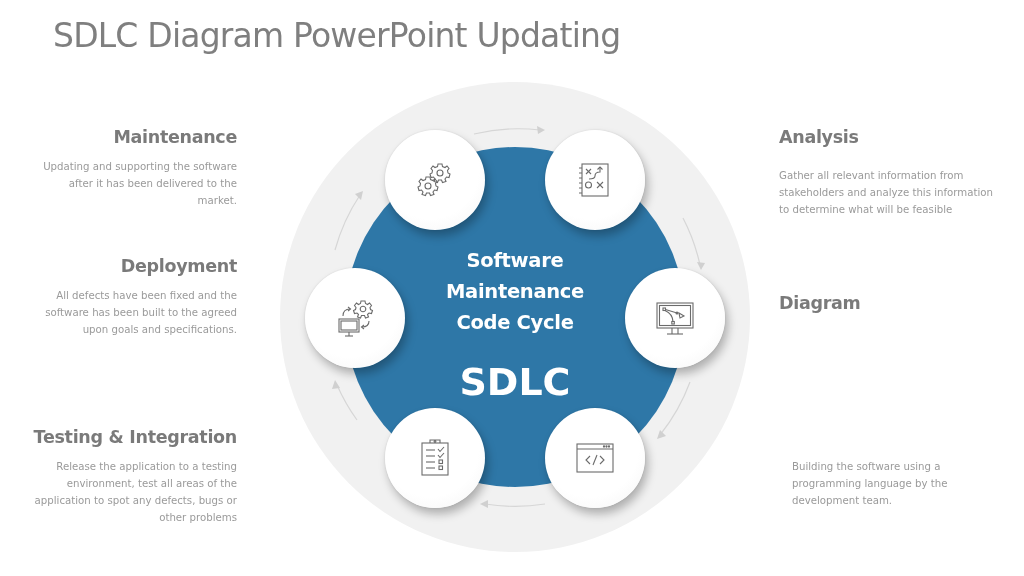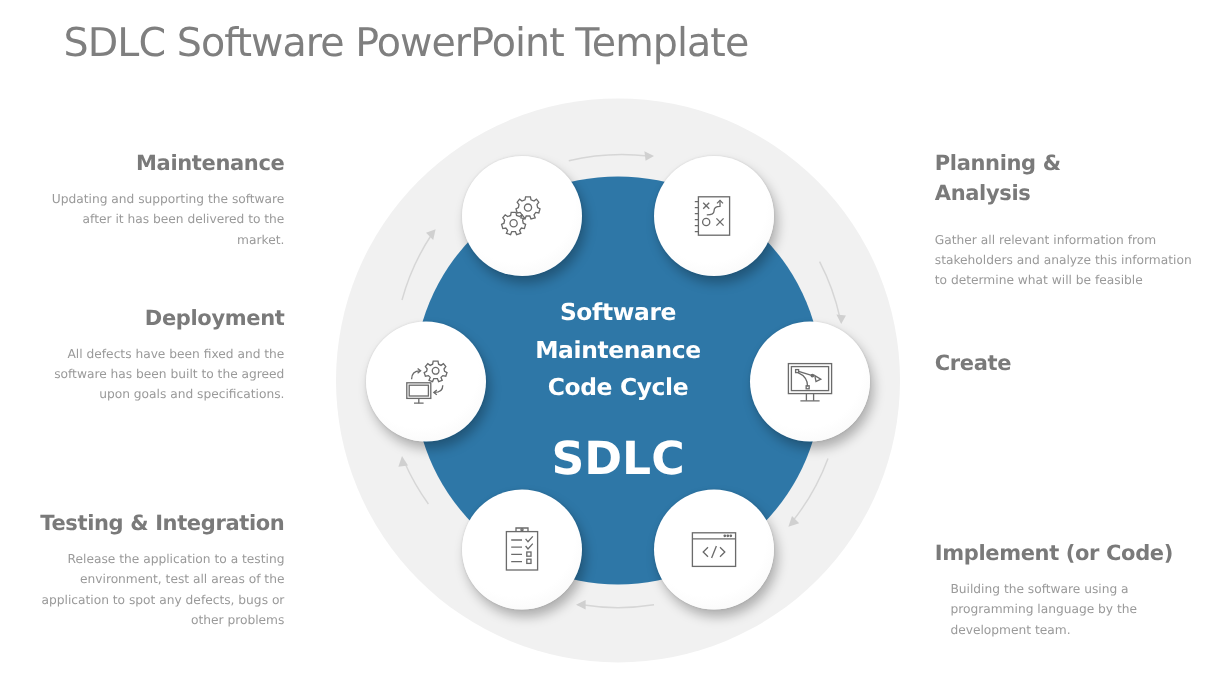--- a/index.html
+++ b/index.html
@@ -48,49 +48,47 @@
       background: radial-gradient(circle at 45% 40%, #ffffff 60%, #f3f3f3 100%);
       box-shadow: 3px 6px 10px rgba(0,0,0,0.28), 0 0 2px rgba(0,0,0,0.12);
       display: flex; align-items: center; justify-content: center;
     }
     .node svg { width: 48px; height: 48px; }
     .arcs { position: absolute; left: 0; top: 0; }
   </style>
 </head>
 <body>
 
-<div class="slide-title">SDLC Software PowerPoint Template</div>
+<div class="slide-title">SDLC Diagram PowerPoint Updating</div>
 
 <div class="stage-text left" style="left:-3px; top:125px;">
   <div class="stage-heading">Maintenance</div>
   <div class="stage-desc" style="padding-left:40px;">Updating and supporting the software after it has been delivered to the market.</div>
 </div>
 
 <div class="stage-text left" style="left:-3px; top:254px;">
   <div class="stage-heading">Deployment</div>
   <div class="stage-desc" style="padding-left:40px;">All defects have been fixed and the software has been built to the agreed upon goals and specifications.</div>
 </div>
 
 <div class="stage-text left" style="left:-3px; top:425px;">
   <div class="stage-heading">Testing &amp; Integration</div>
   <div class="stage-desc" style="padding-left:30px;">Release the application to a testing environment, test all areas of the application to spot any defects, bugs or other problems</div>
 </div>
 
 <div class="stage-text right" style="left:779px; top:125px;">
-  <div class="stage-heading">Planning &amp;</div>
   <div class="stage-heading">Analysis</div>
   <div class="stage-desc" style="width:215px;margin-top:17px;">Gather all relevant information from stakeholders and analyze this information to determine what will be feasible</div>
 </div>
 
 <div class="stage-text right" style="left:779px; top:291px;">
-  <div class="stage-heading">Create</div>
+  <div class="stage-heading">Diagram</div>
 </div>
 
 <div class="stage-text right" style="left:779px; top:450px;">
-  <div class="stage-heading">Implement (or Code)</div>
   <div class="stage-desc" style="width:170px;margin-left:13px;">Building the software using a programming language by the development team.</div>
 </div>
 
 <div class="diagram">
   <div class="outer-ring"></div>
 
   <svg class="arcs" width="1024" height="576">
     <g fill="none" stroke="#d6d6d6" stroke-width="1.2">
 
       <path d="M 474 134 A 190 190 0 0 1 540 130"></path>

